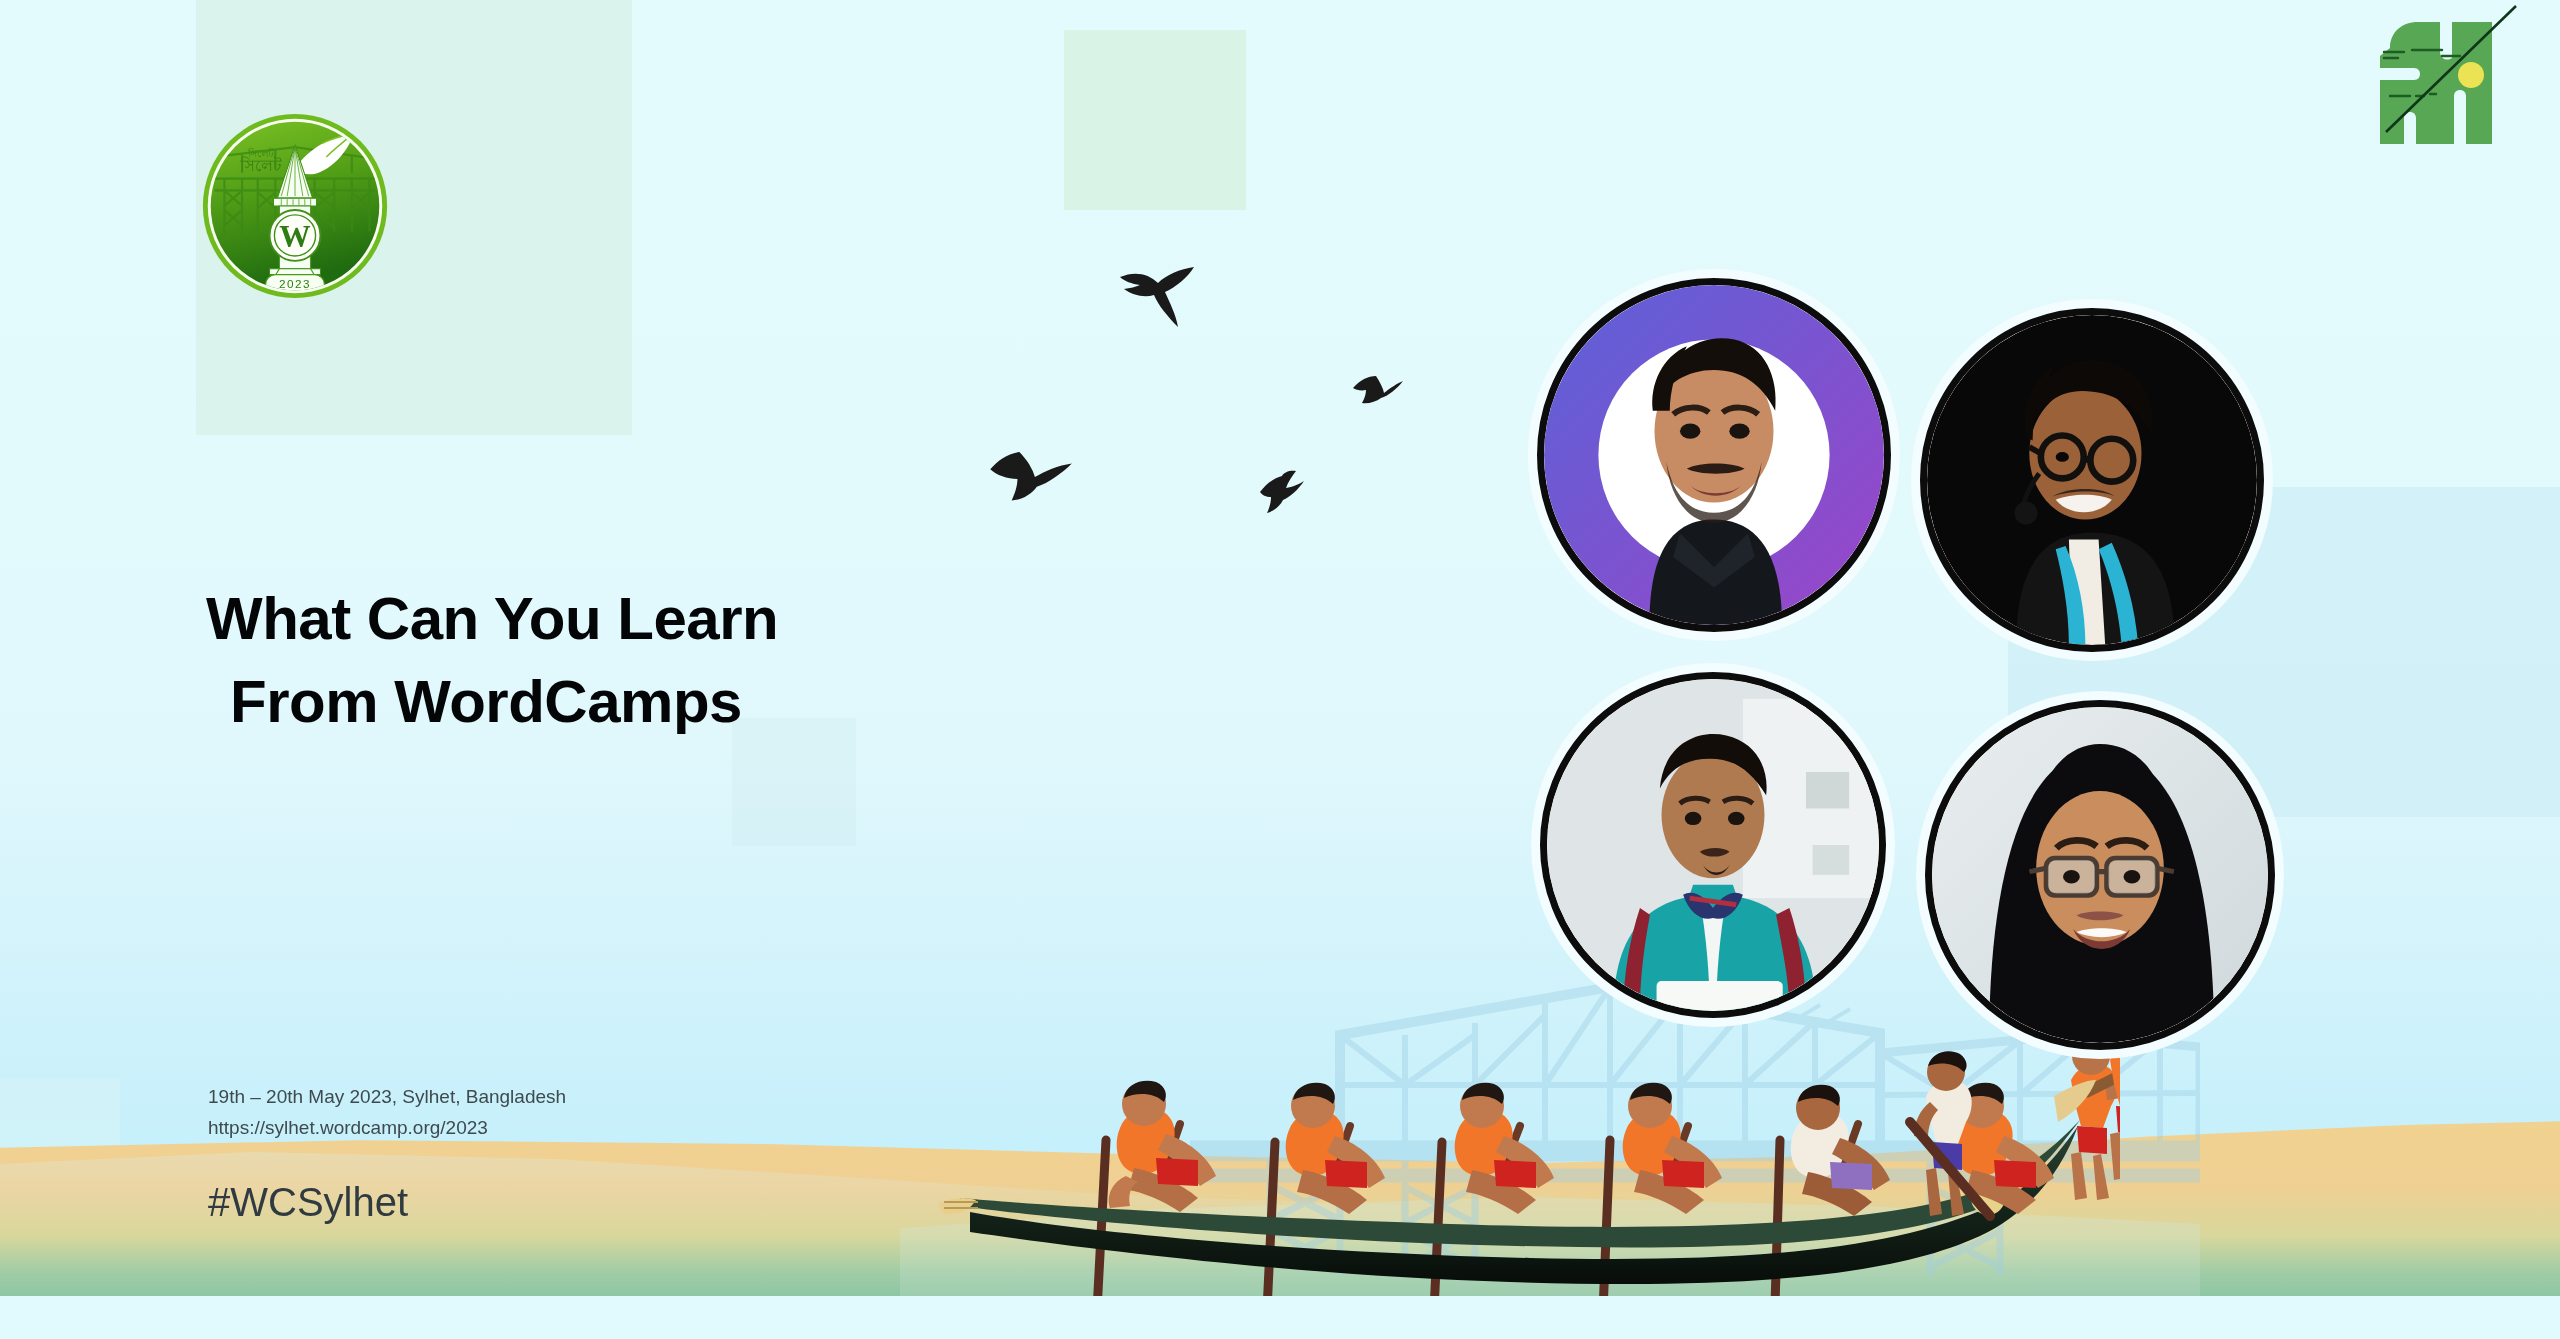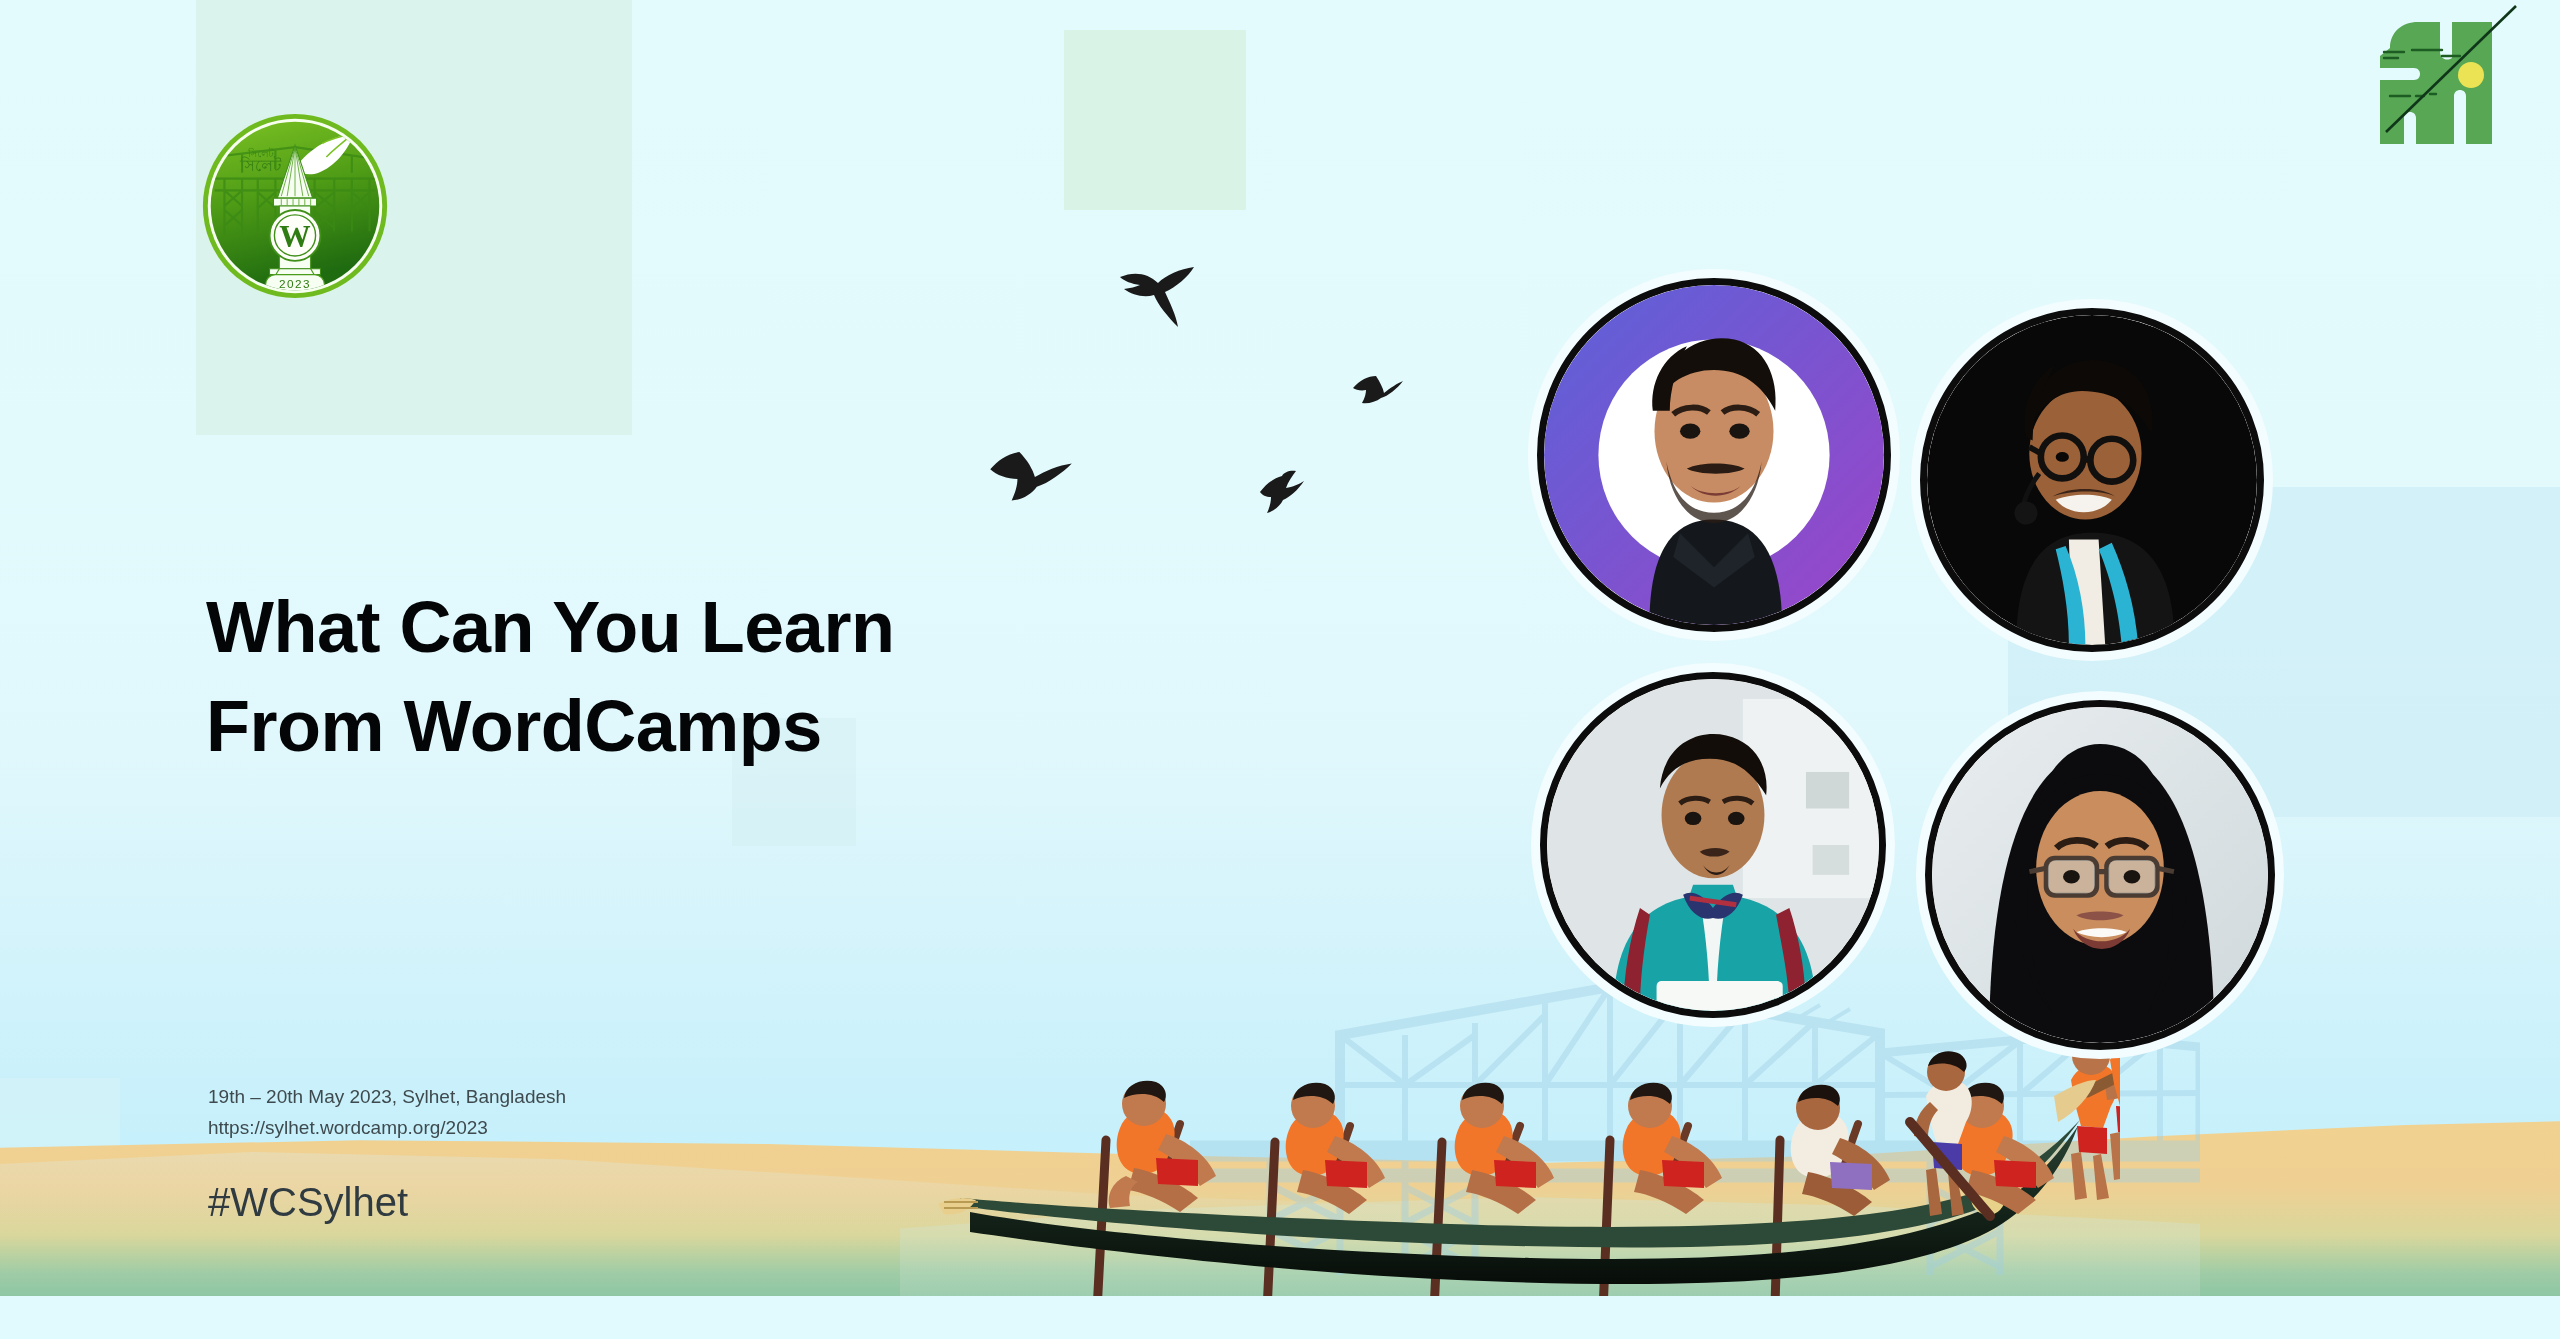--- a/index.html
+++ b/index.html
@@ -49,24 +49,24 @@
   
   .bird{position:absolute;}
 
   
   .wc-logo{position:absolute;left:197px;top:108px;width:196px;height:196px;}
   .brand-logo{position:absolute;left:2358px;top:4px;width:160px;height:160px;}
 
   
   .headline{
     position:absolute;left:206px;top:578px;width:1200px;
-    font-size:72px;line-height:1.38;font-weight:700;color:#040507;
+    font-size:60px;line-height:1.38;font-weight:700;color:#040507;
     letter-spacing:-.5px;
   }
-  .headline .l2{display:block;}
+  .headline .l2{display:block;margin-left:24px;}
   .meta{
     position:absolute;left:208px;top:1082px;
     font-size:19px;line-height:1.62;color:#3e4a4e;font-weight:400;
   }
   .hashtag{
     position:absolute;left:208px;top:1180px;
     font-size:40px;color:#2f3b40;font-weight:400;
   }
 
   

